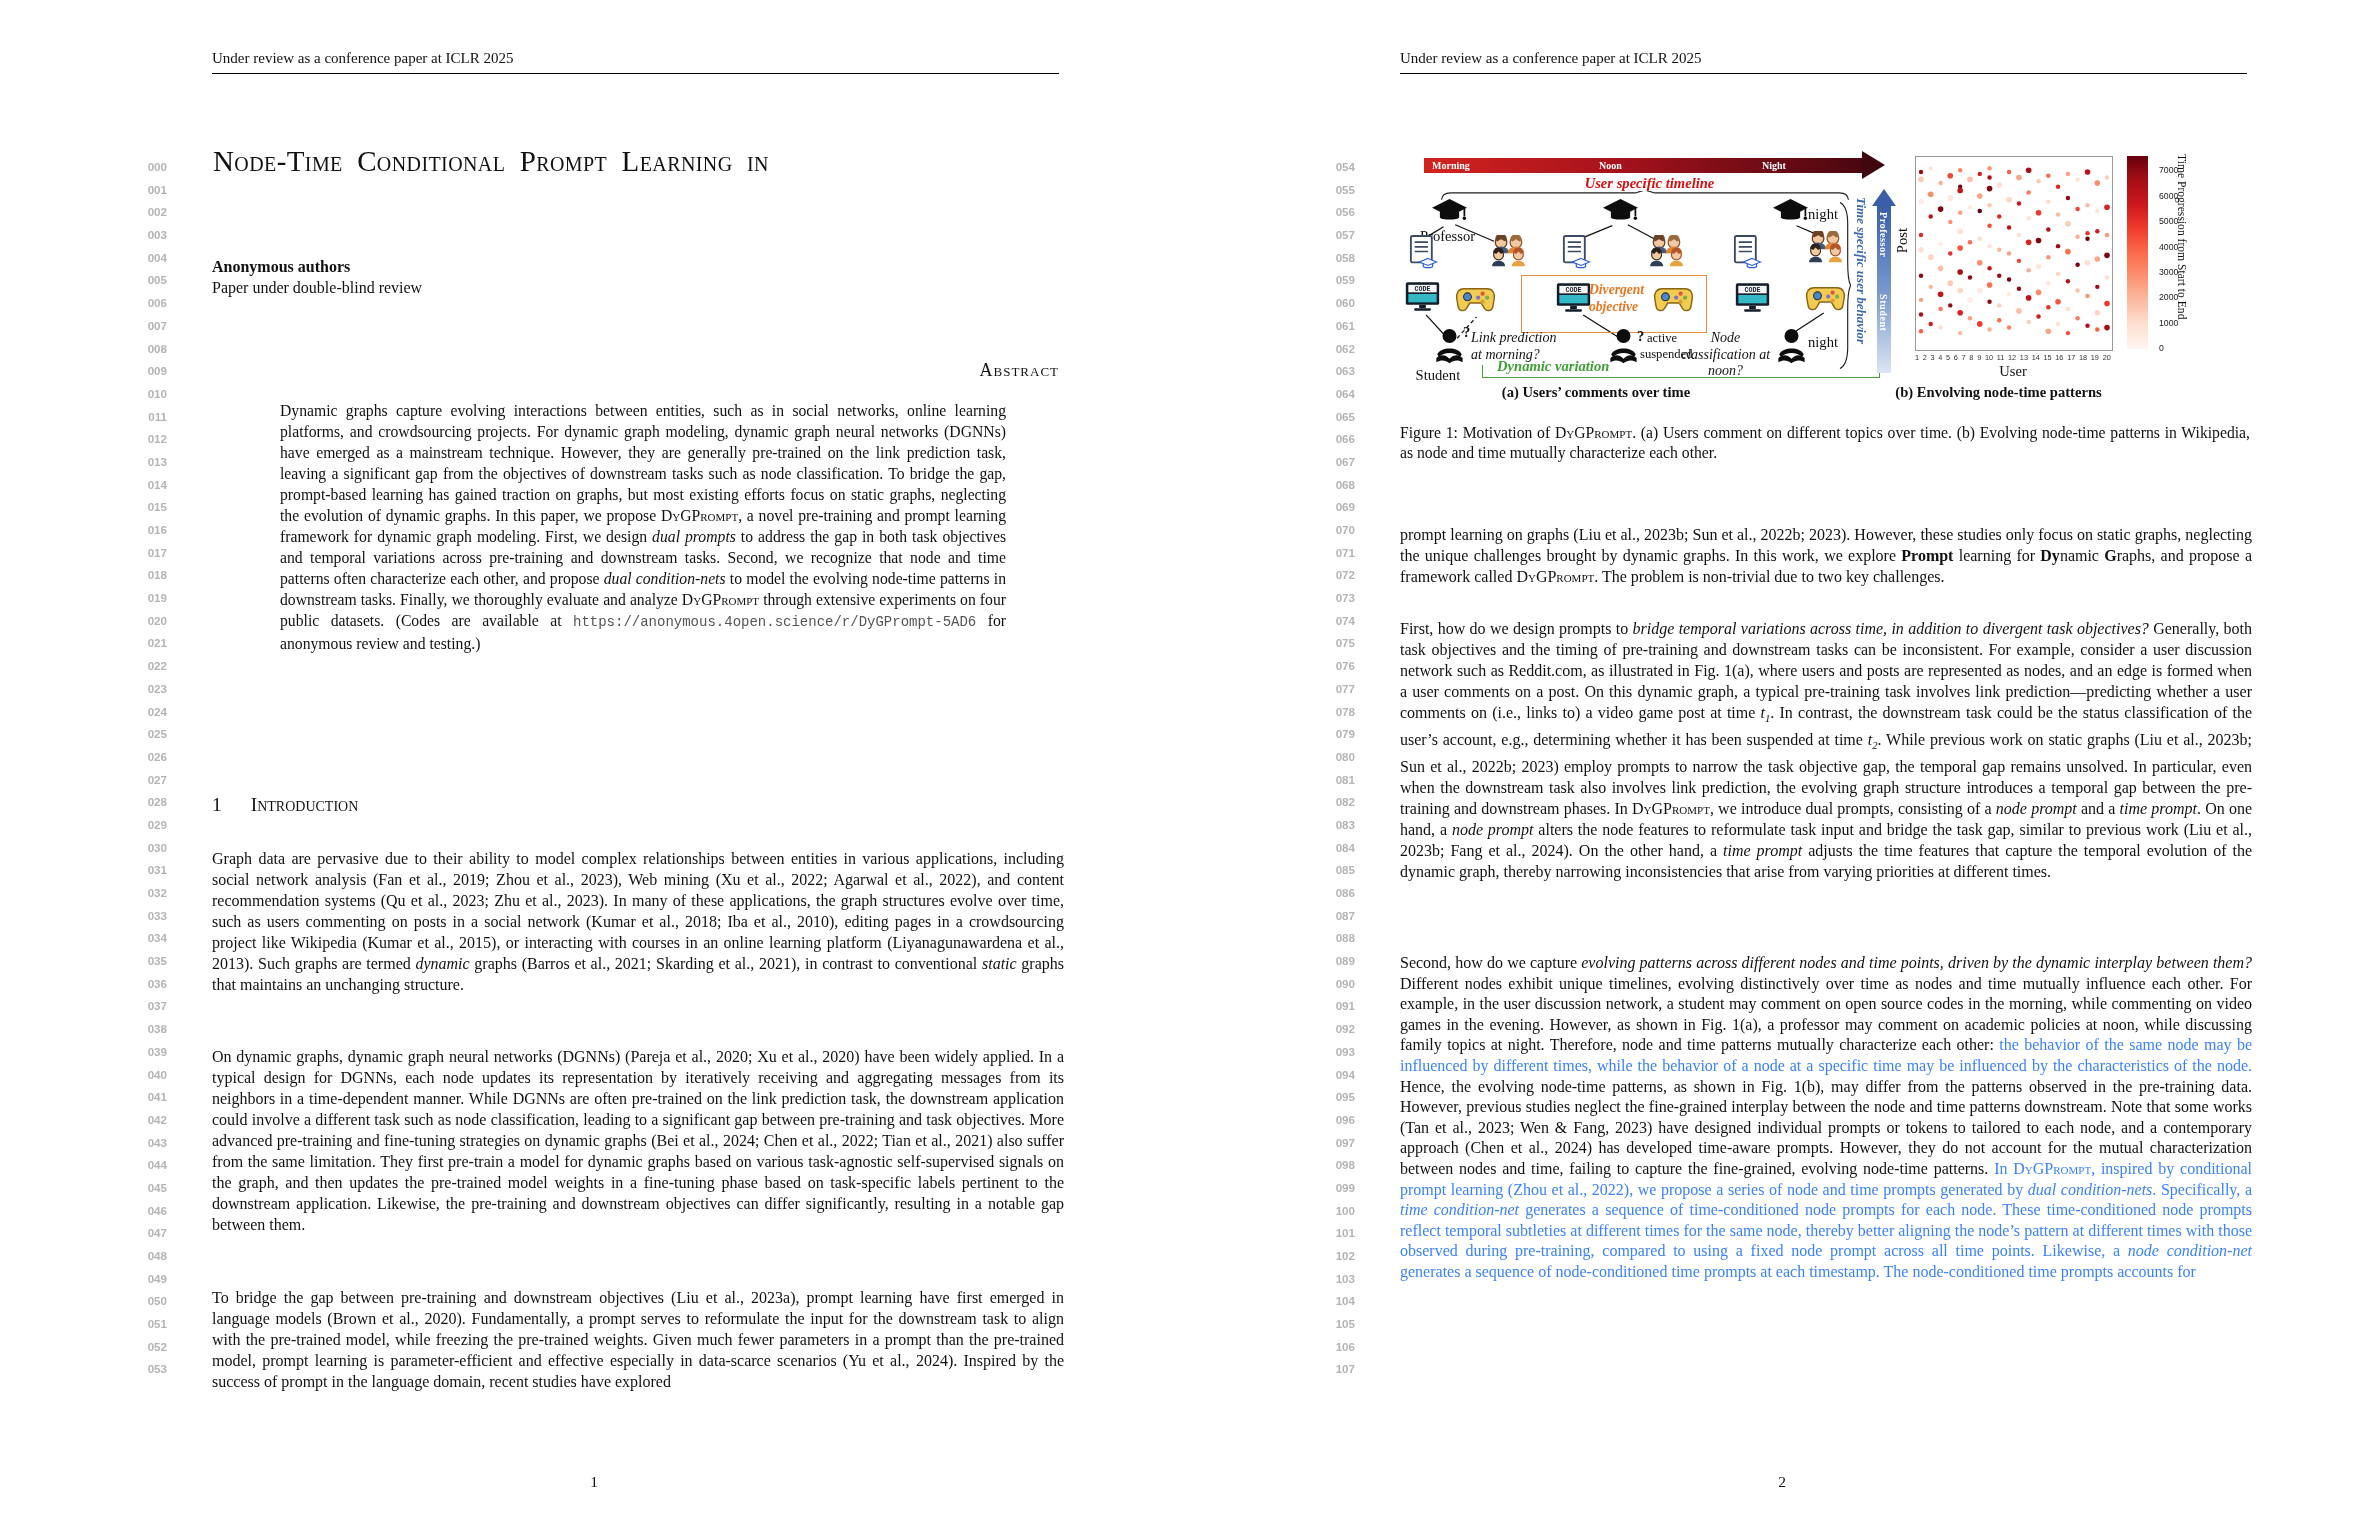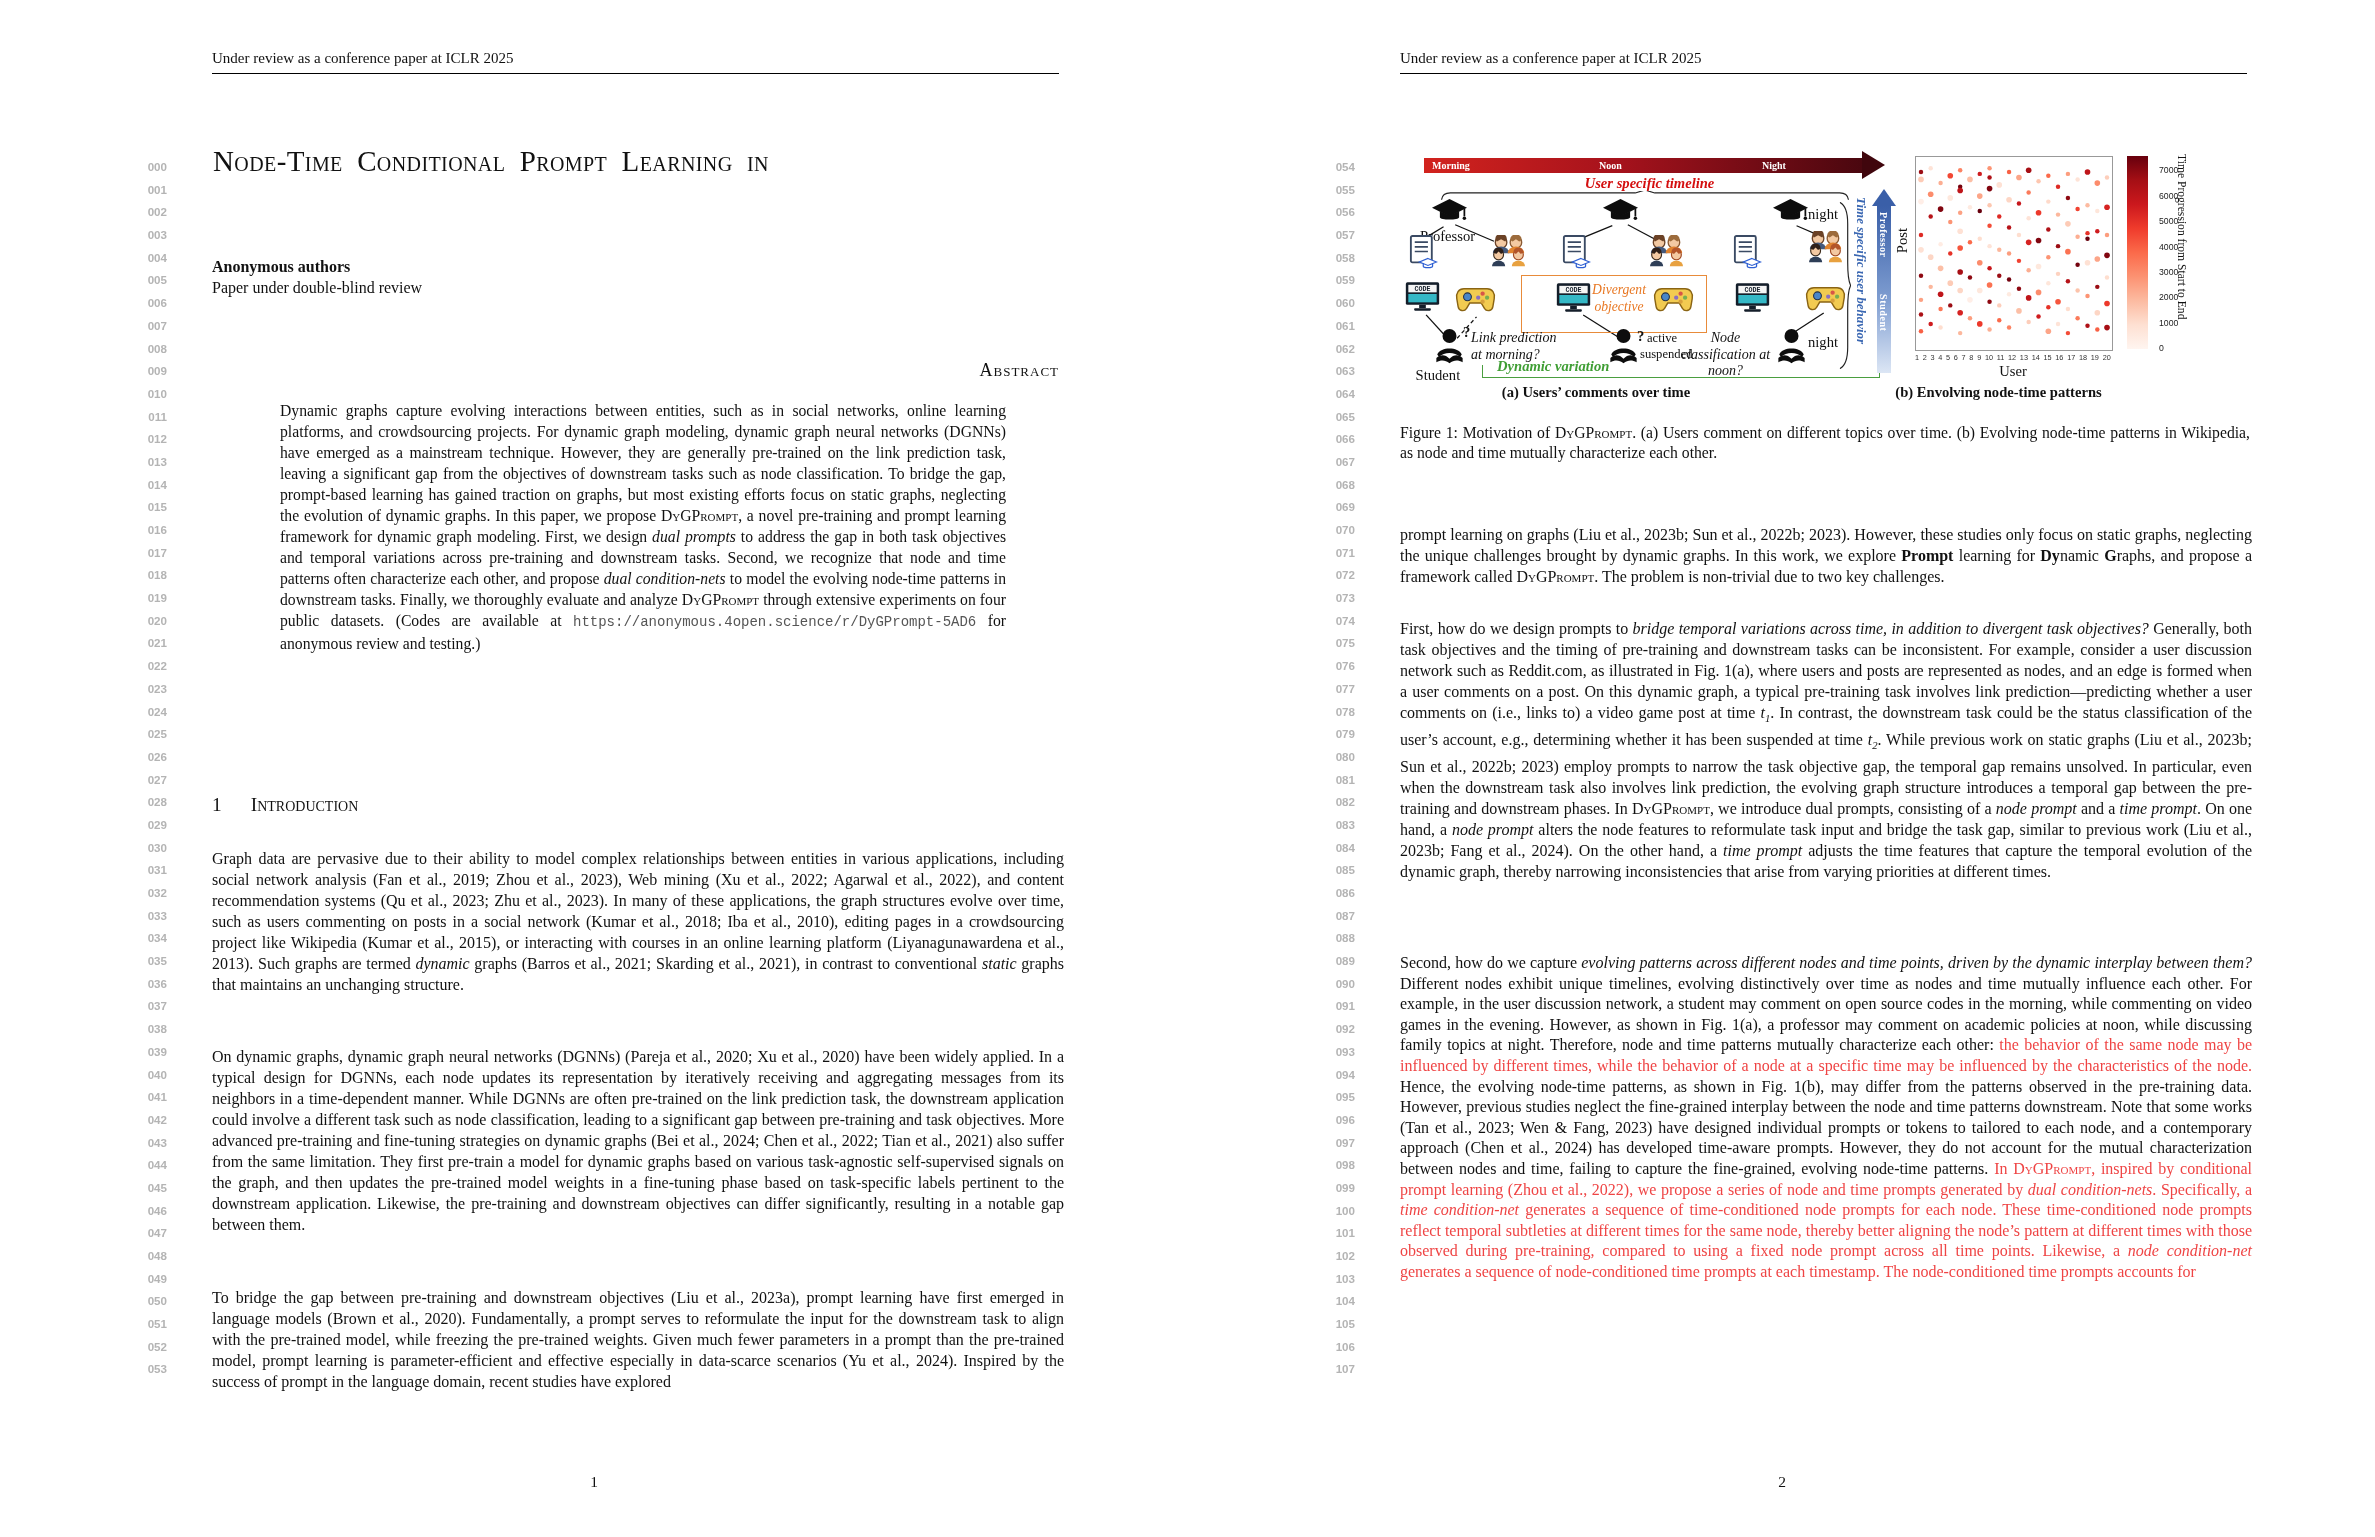--- a/index.html
+++ b/index.html
@@ -18,37 +18,37 @@
   .abstract{position:absolute;left:280px;top:400px;width:726px;margin:0;font-size:15.7px;line-height:21px;text-align:justify}
   .sec-head{position:absolute;left:212px;top:794px;font-variant:small-caps;font-size:19.4px}
   .sec-head .num{margin-right:29px}
   .bodyp{position:absolute;left:212px;width:852px;margin:0;font-size:16px;line-height:21px;text-align:justify}
   #p1{top:848px}#p2{top:1046px}#p3{top:1287px}
   #pA{top:524px}#pB{top:618px}#pC{top:953px;line-height:20.6px}
   .pageno{position:absolute;left:0;top:1473px;width:1188px;text-align:center;font-size:15.5px}
   .it{font-style:italic}.bd{font-weight:bold}
   .sc{font-variant:small-caps}
   .mono{font-family:"Liberation Mono",monospace;font-size:14px;color:#555}
-  .blue{color:#ef4444}
+  .blue{color:#3b82f6}
   .sub{vertical-align:sub;font-size:10.7px;font-style:italic}
   
   #fig1{position:absolute;left:209px;top:148px;width:961px;height:260px}
   .fa{position:absolute}
   #tl-bar{left:27px;top:9.7px;width:439px;height:15.5px;background:linear-gradient(90deg,#d2231e,#a5121c 45%,#4a070f)}
   #tl-head{left:465px;top:2.9px;width:0;height:0;border-top:14.6px solid transparent;border-bottom:14.6px solid transparent;border-left:23px solid #40060d}
   .tl-label{top:9.7px;color:#fff;font-weight:bold;font-size:10px;line-height:15.5px}
   #tl-morning{left:35px}#tl-noon{left:202px}#tl-night{left:365px}
   #user-timeline{left:136px;top:27px;width:233px;text-align:center;color:#d40f0f;font-weight:bold;font-style:italic;font-size:14.6px}
   .icon{position:absolute}
   .icon svg{display:block;width:100%;height:100%}
   .figtext{position:absolute;font-size:14.6px;line-height:16.5px}
   .qmark{position:absolute;font-weight:bold;font-size:14.6px}
   .qtext{position:absolute;font-style:italic;font-size:14px;line-height:16.5px}
   #divbox{left:124px;top:127px;width:184px;height:56px;border:1.5px solid #e88b3a}
-  #divlabel{left:192px;top:134px;width:60px;color:#e87722;font-weight:normal;font-style:italic;font-size:13.6px;line-height:16.5px;text-align:center}
+  #divlabel{left:192px;top:134px;width:60px;color:#e87722;font-weight:bold;font-style:italic;font-size:13.6px;line-height:16.5px;text-align:left}
   #dynbracket{left:85px;top:217px;width:396px;height:11.6px;border-left:1.9px solid #4a9e3f;border-right:1.9px solid #4a9e3f;border-bottom:1.9px solid #4a9e3f}
   #dynlabel{left:100px;top:210px;color:#3f9e34;font-weight:bold;font-style:italic;font-size:14.6px}
   .vtext-down{writing-mode:vertical-rl}
   .vtext-up{writing-mode:vertical-rl;transform:rotate(180deg)}
   #time-specific{left:456px;top:49px;height:179px;color:#3a67b2;font-style:italic;font-weight:bold;font-size:13px}
   #uarrow-head{left:475px;top:41px;width:0;height:0;border-left:12.6px solid transparent;border-right:12.6px solid transparent;border-bottom:17.5px solid #3a5fa8}
   #uarrow-shaft{left:480px;top:58px;width:13.6px;height:167px;background:linear-gradient(180deg,#3a5fa8,#7d9cd0 55%,#dce6f5)}
   .arrow-text{position:absolute;color:#fff;font-weight:bold;font-size:10.2px;letter-spacing:0.5px}
   
   #plot{left:518px;top:7.8px;width:196px;height:193px;border:1px solid #999}

